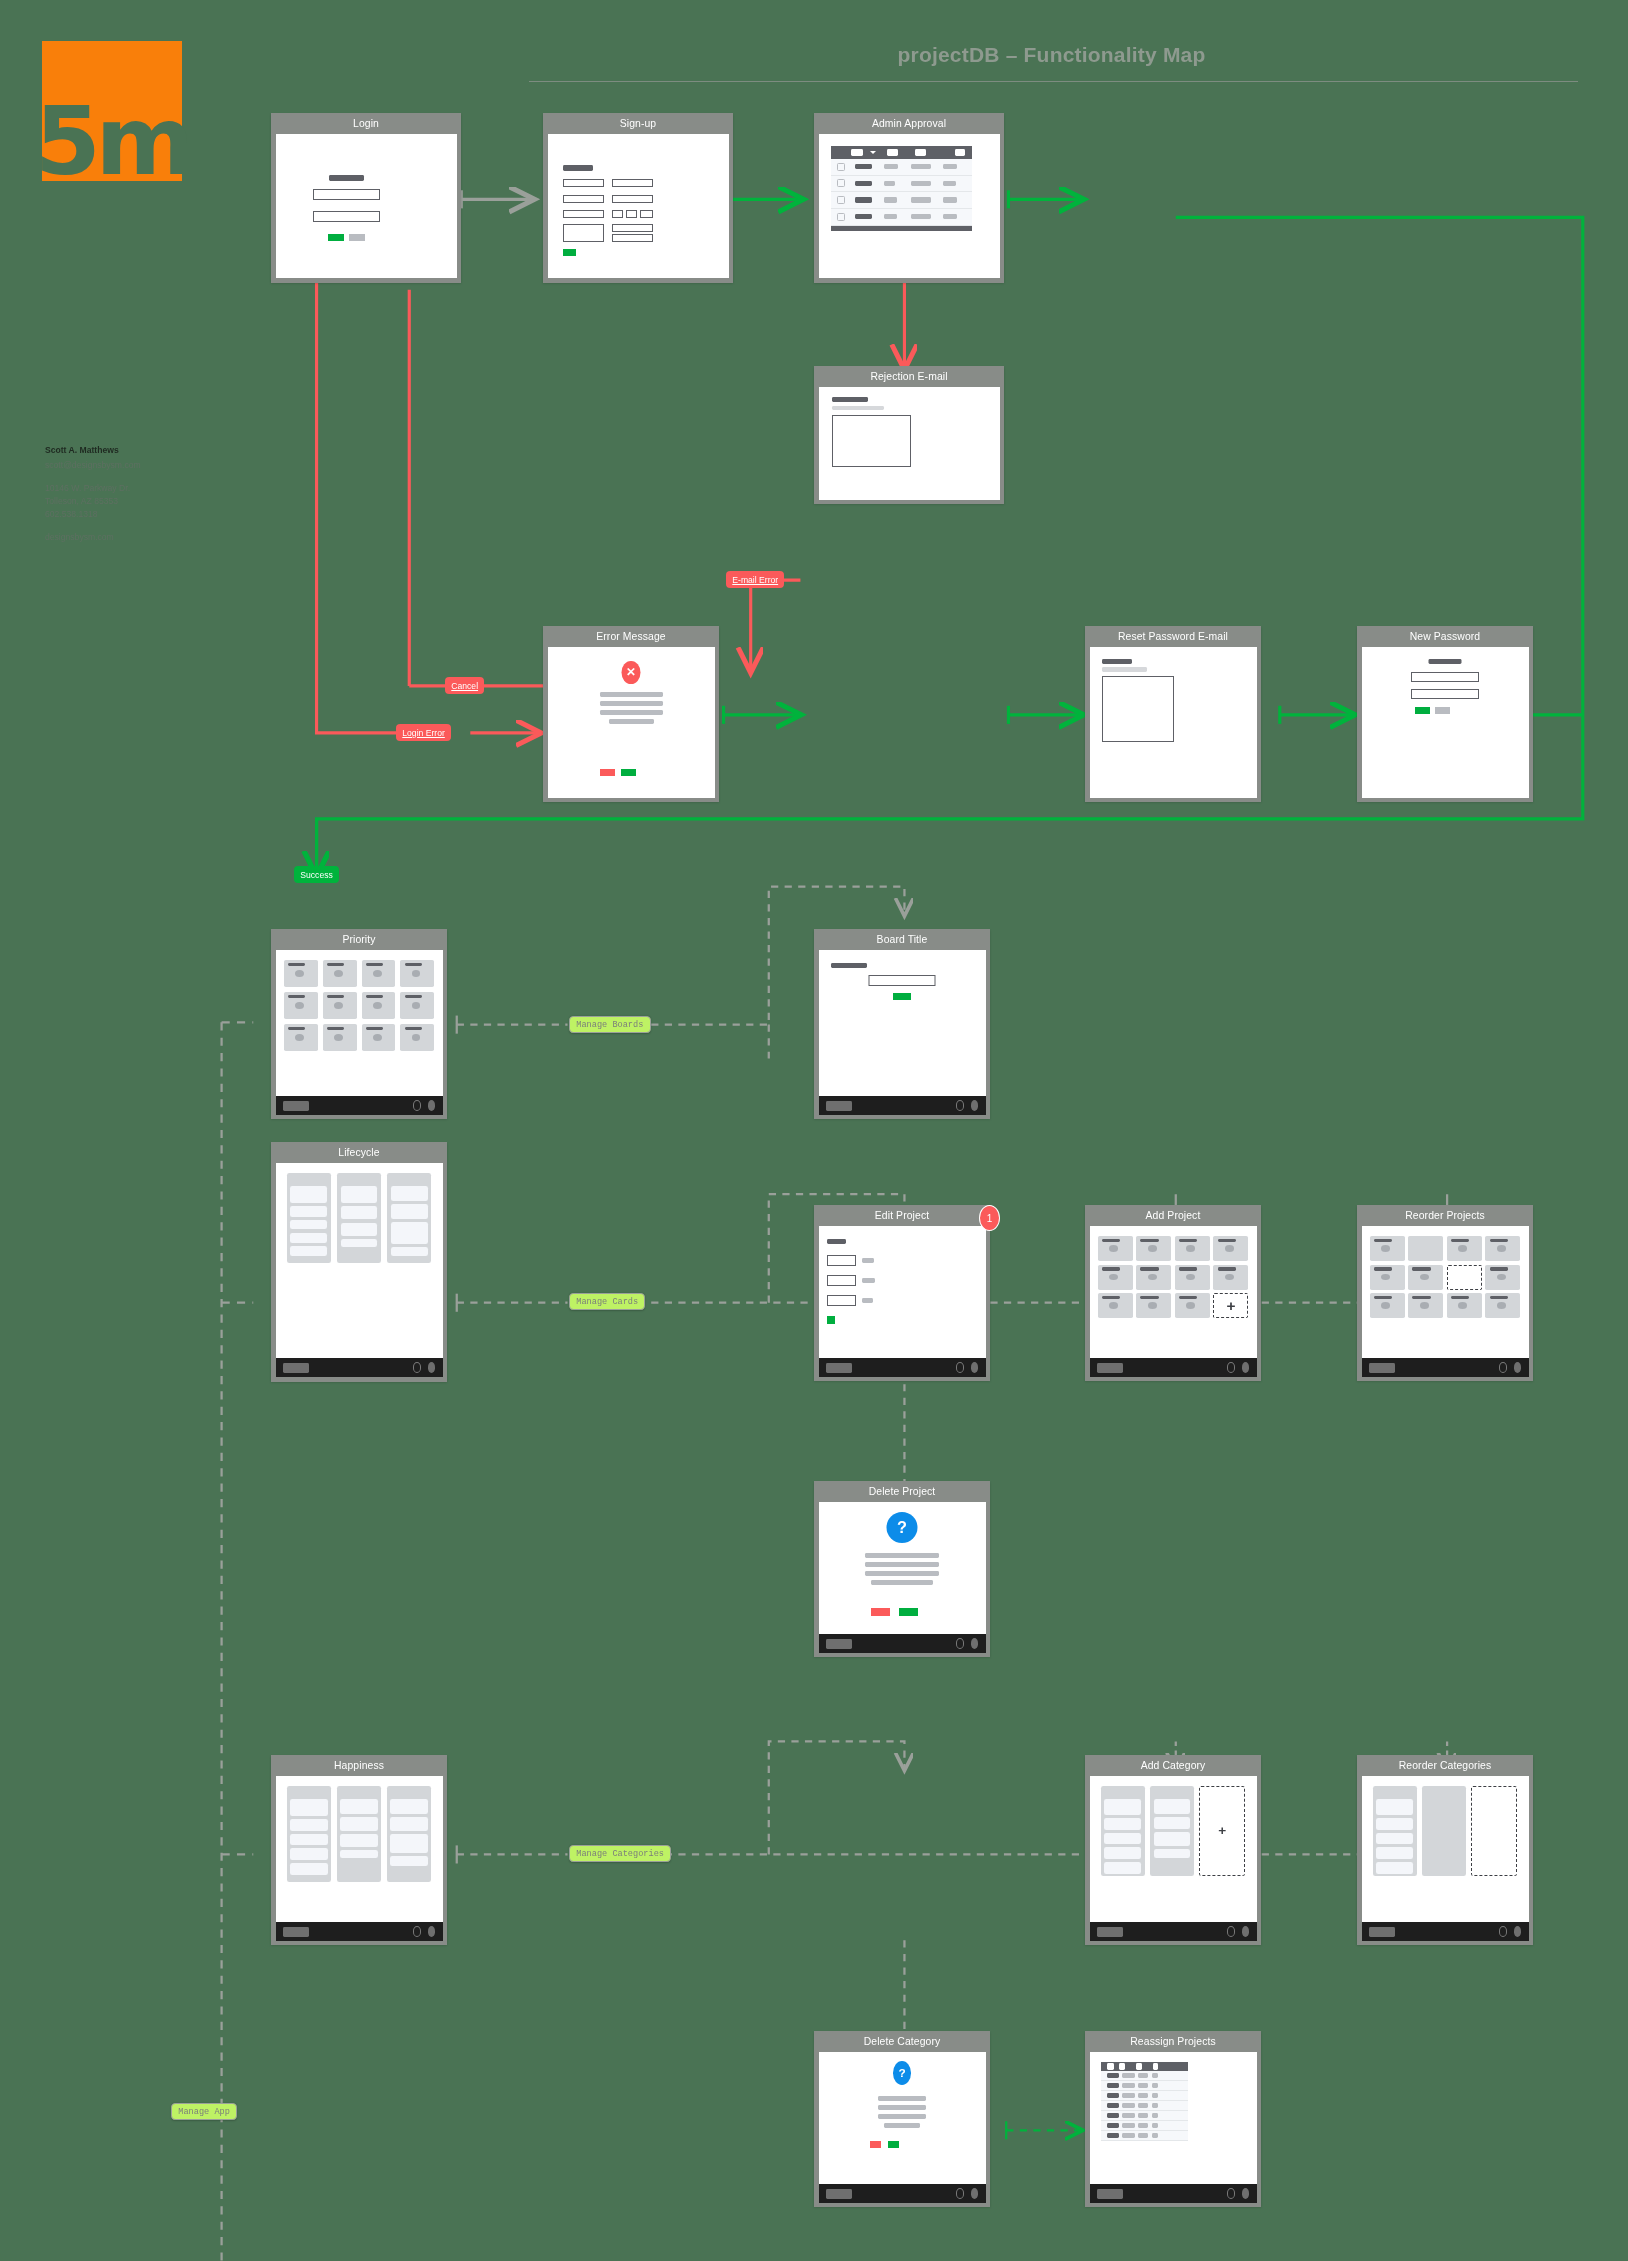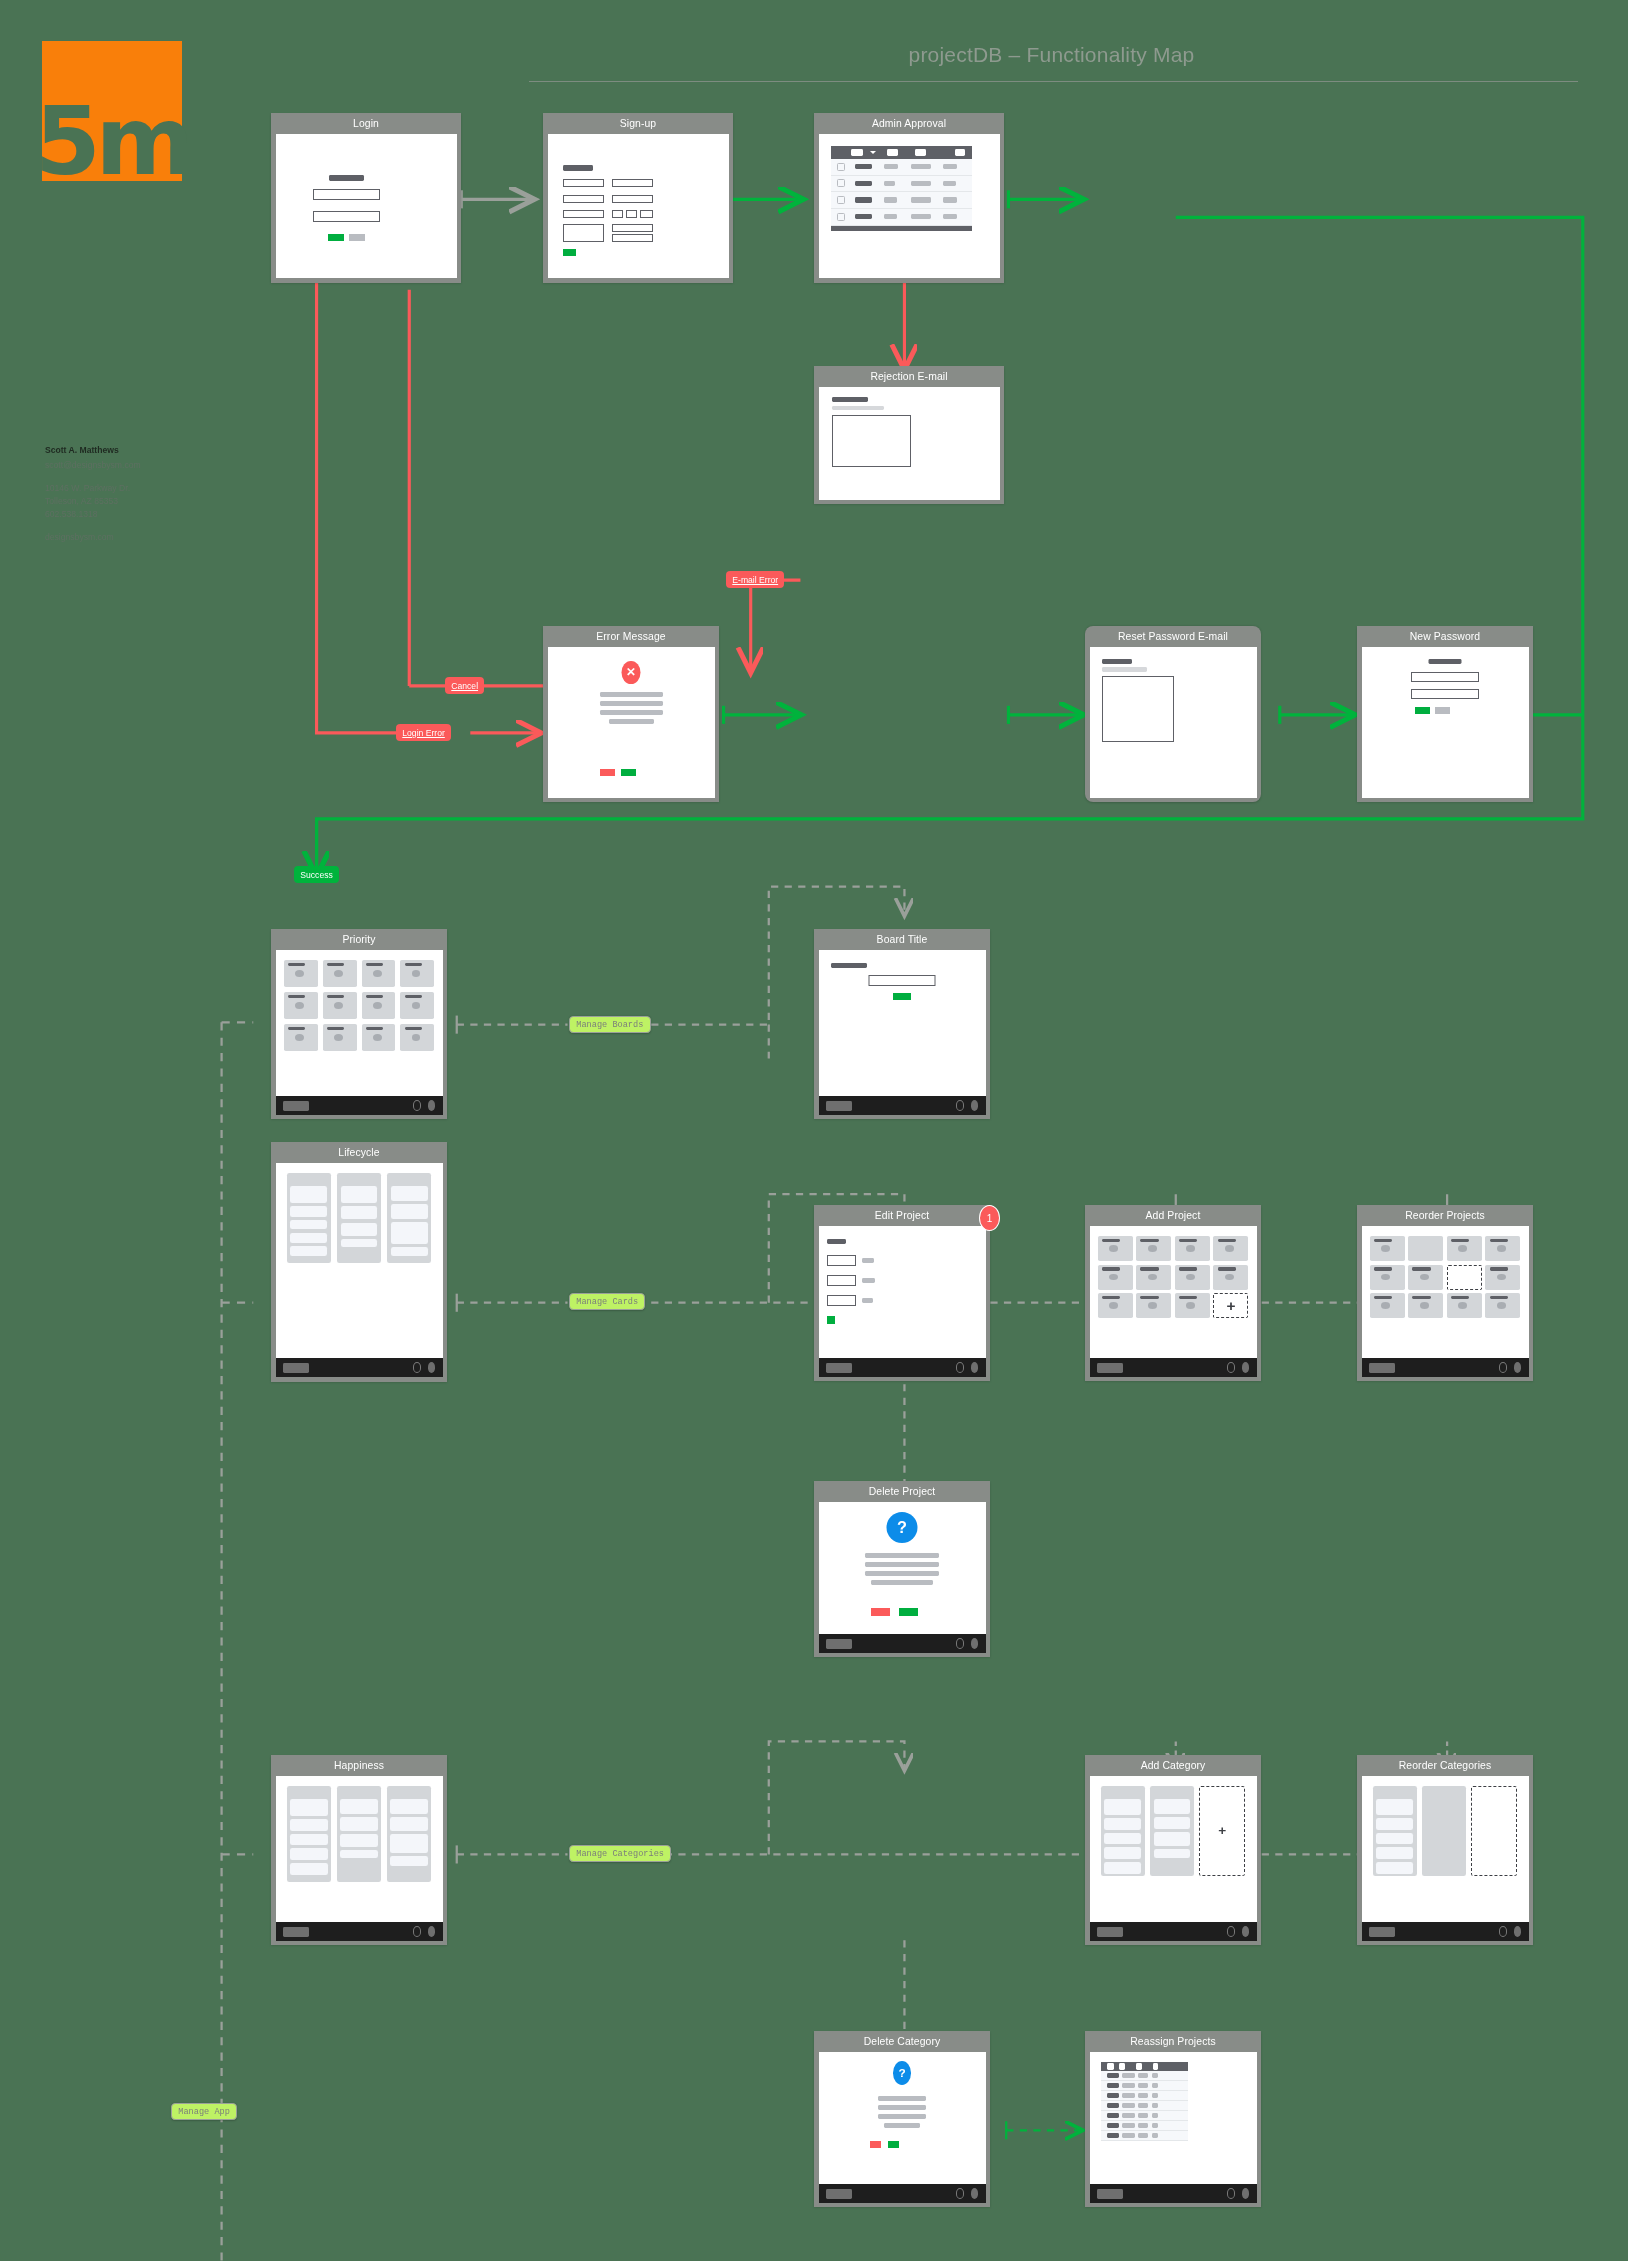--- a/index.html
+++ b/index.html
@@ -21,21 +21,21 @@
     display:flex; align-items:flex-end; justify-content:center;
     font-family:"DejaVu Sans", sans-serif; font-weight:700;
     font-size:95px; line-height:0.82; color:#4a7354;
     letter-spacing:-5.4px;
   }
 
   
   #title {
     position:absolute; left:633px; top:43px; width:837px;
     text-align:center; color:#8e9a8f;
-    font-size:21px; font-weight:400; letter-spacing:0.2px;
+    font-size:21px; font-weight:700; letter-spacing:0.2px;
   }
   #title-rule {
     position:absolute; left:529px; top:81px; width:1049px; height:1.4px;
     background:#7d8c80;
   }
 
   
   #author { position:absolute; left:45px; top:445px; width:181px; }
   #author .name { color:#1f2a21; font-size:8.6px; font-weight:700; margin-bottom:4.1px; }
   #author .line { color:#5d6f61; font-size:8.6px; line-height:1.52; }
@@ -342,21 +342,21 @@
       <div class="tline" style="width:63px;margin-top:45px;"></div>
       <div class="tline" style="width:63px;"></div>
       <div class="tline" style="width:63px;"></div>
       <div class="tline" style="width:45px;"></div>
       <div class="btn-red" style="position:absolute;left:52px;bottom:22px;width:15.4px;height:7.2px;"></div>
       <div class="btn-green" style="position:absolute;left:73px;bottom:22px;width:15.4px;height:7.2px;"></div>
     </div>
   </div>
 
 
-  <div class="card framed" style="left:1085px; top:626px; width:176px; height:176px;border-radius:8px;">
+  <div class="card framed" style="left:1085px; top:626px; width:176px; height:176px;">
     <div class="cap">Reset Password E-mail</div>
     <div class="body" style="height:151px;">
       <div class="bar" style="position:absolute;left:12.7px;top:11.8px;width:30px;height:5.4px;"></div>
       <div class="bar-xlt" style="position:absolute;left:12.7px;top:20px;width:45px;height:4.5px;"></div>
       <div class="inputbox" style="position:absolute;left:12.7px;top:28.5px;width:72px;height:66px;"></div>
     </div>
   </div>
 
   <div class="card framed" style="left:1357px; top:626px; width:176px; height:176px;">
     <div class="cap">New Password</div>

